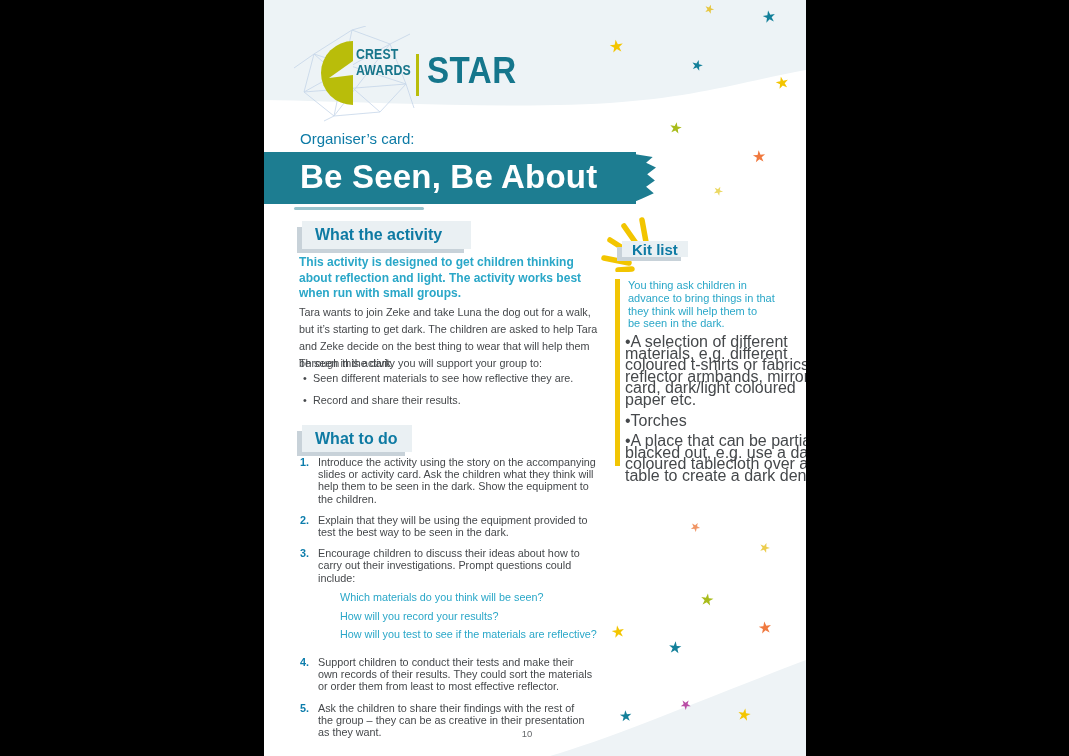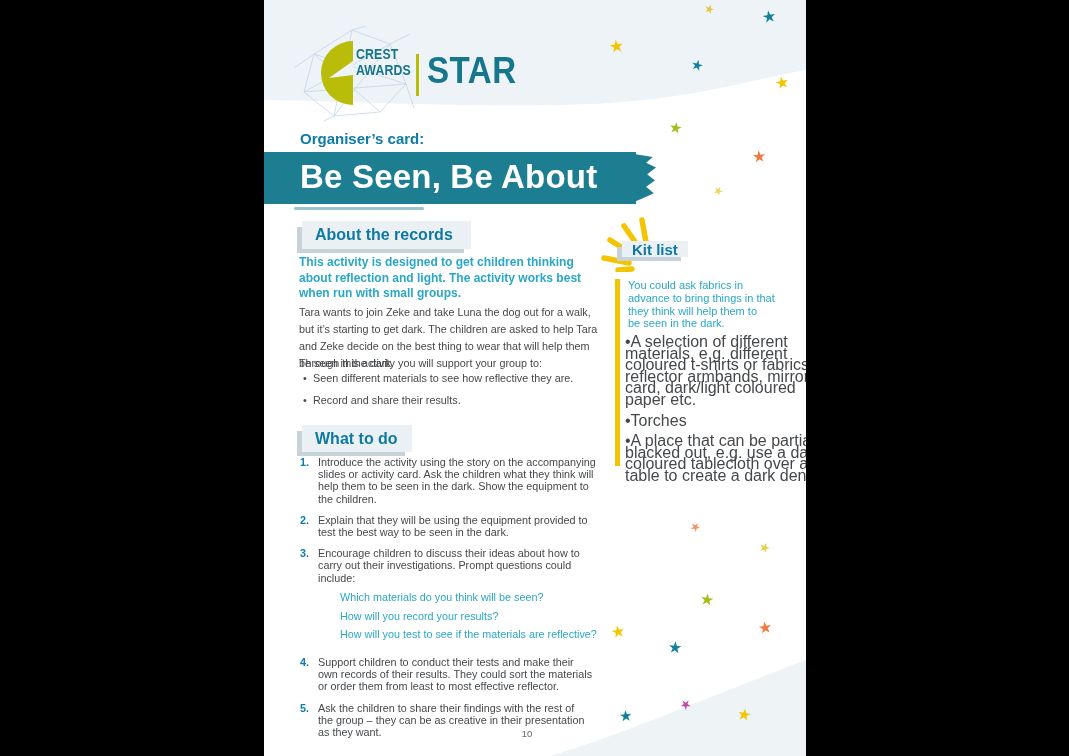--- a/index.html
+++ b/index.html
@@ -13,21 +13,21 @@
   .bottom-svg { position:absolute; left:0; top:650px; }
 
   
   .logo-web { position:absolute; left:30px; top:26px; }
   .logo-brand { position:absolute; left:92px; top:46px; font-size:15px; font-weight:700; line-height:16px;
                 color:#17758a; letter-spacing:.2px; transform:scaleX(.82); transform-origin:left top; }
   .logo-divider { position:absolute; left:152px; top:54px; width:3px; height:42px; background:#b9bd0a; }
   .logo-star { position:absolute; left:163px; top:50px; font-size:36px; font-weight:800; color:#15768c;
                letter-spacing:.5px; transform:scaleX(.92); transform-origin:left top; }
 
-  .kicker { position:absolute; left:36px; top:130px; font-size:15px; font-weight:700; color:#0d7ba6; }
+  .kicker { position:absolute; left:36px; top:130px; font-size:15px; font-weight:400; color:#0d7ba6; }
 
   .banner { position:absolute; left:0; top:152px; width:372px; height:52px; background:#1d7d91; }
   .banner::after { content:""; position:absolute; right:-20px; top:2px; width:22px; height:48px; background:#1d7d91;
                    clip-path:polygon(0 0,85% 6%,55% 18%,100% 28%,60% 42%,95% 55%,55% 68%,90% 82%,40% 92%,0 100%); }
   .banner::before { content:""; position:absolute; left:30px; bottom:-6px; width:130px; height:3px;
                     background:#1d7d91; opacity:.45; border-radius:2px; }
   .banner-title { position:absolute; left:36px; top:6px; font-size:33px; font-weight:800; color:#ffffff; letter-spacing:.2px; }
 
   .h-box { position:absolute; background:#eaf0f3; box-shadow:-6px 5px 0 -1px #c8d2d9;
            display:flex; align-items:center; padding-left:13px;
@@ -91,21 +91,21 @@
       <div class="logo-divider"></div>
       <div class="logo-star">STAR</div>
     </div>
 
     <div class="kicker">Organiser’s card:</div>
     <div class="banner">
       <div class="banner-title">Be Seen, Be About</div>
     </div>
 
     <div class="h-box about-box">
-        <span>About the records</span>
+        <span>What the activity</span>
       </div>
     <div class="intro pre">This activity is designed to get children thinking
 about reflection and light. The activity works best
 when run with small groups.</div>
     <div class="body-para pre">Tara wants to join Zeke and take Luna the dog out for a walk,
 but it’s starting to get dark. The children are asked to help Tara
 and Zeke decide on the best thing to wear that will help them
 be seen in the dark.</div>
     <div class="lead">Through this activity you will support your group to:</div>
     <div class="about-bullets">
@@ -177,21 +177,21 @@
         <line x1="42" y1="38" x2="28" y2="18"></line>
         <line x1="36" y1="46" x2="14" y2="32"></line>
         <line x1="33" y1="55" x2="8" y2="50"></line>
         <line x1="36" y1="61" x2="22" y2="62"></line>
       </g>
     </svg>
     <div class="h-box kit-box">
         <span>Kit list</span>
       </div>
     <div class="kit-bar"></div>
-    <div class="kit-intro pre">You could ask fabrics in
+    <div class="kit-intro pre">You thing ask children in
 advance to bring things in that
 they think will help them to
 be seen in the dark.</div>
     <div class="kit-items">
       <div class="b"><span class="dot"></span><span class="pre">A selection of different
 materials, e.g. different
 coloured t-shirts or fabrics,
 reflector armbands, mirrored
 card, dark/light coloured
 paper etc.</span></div>

